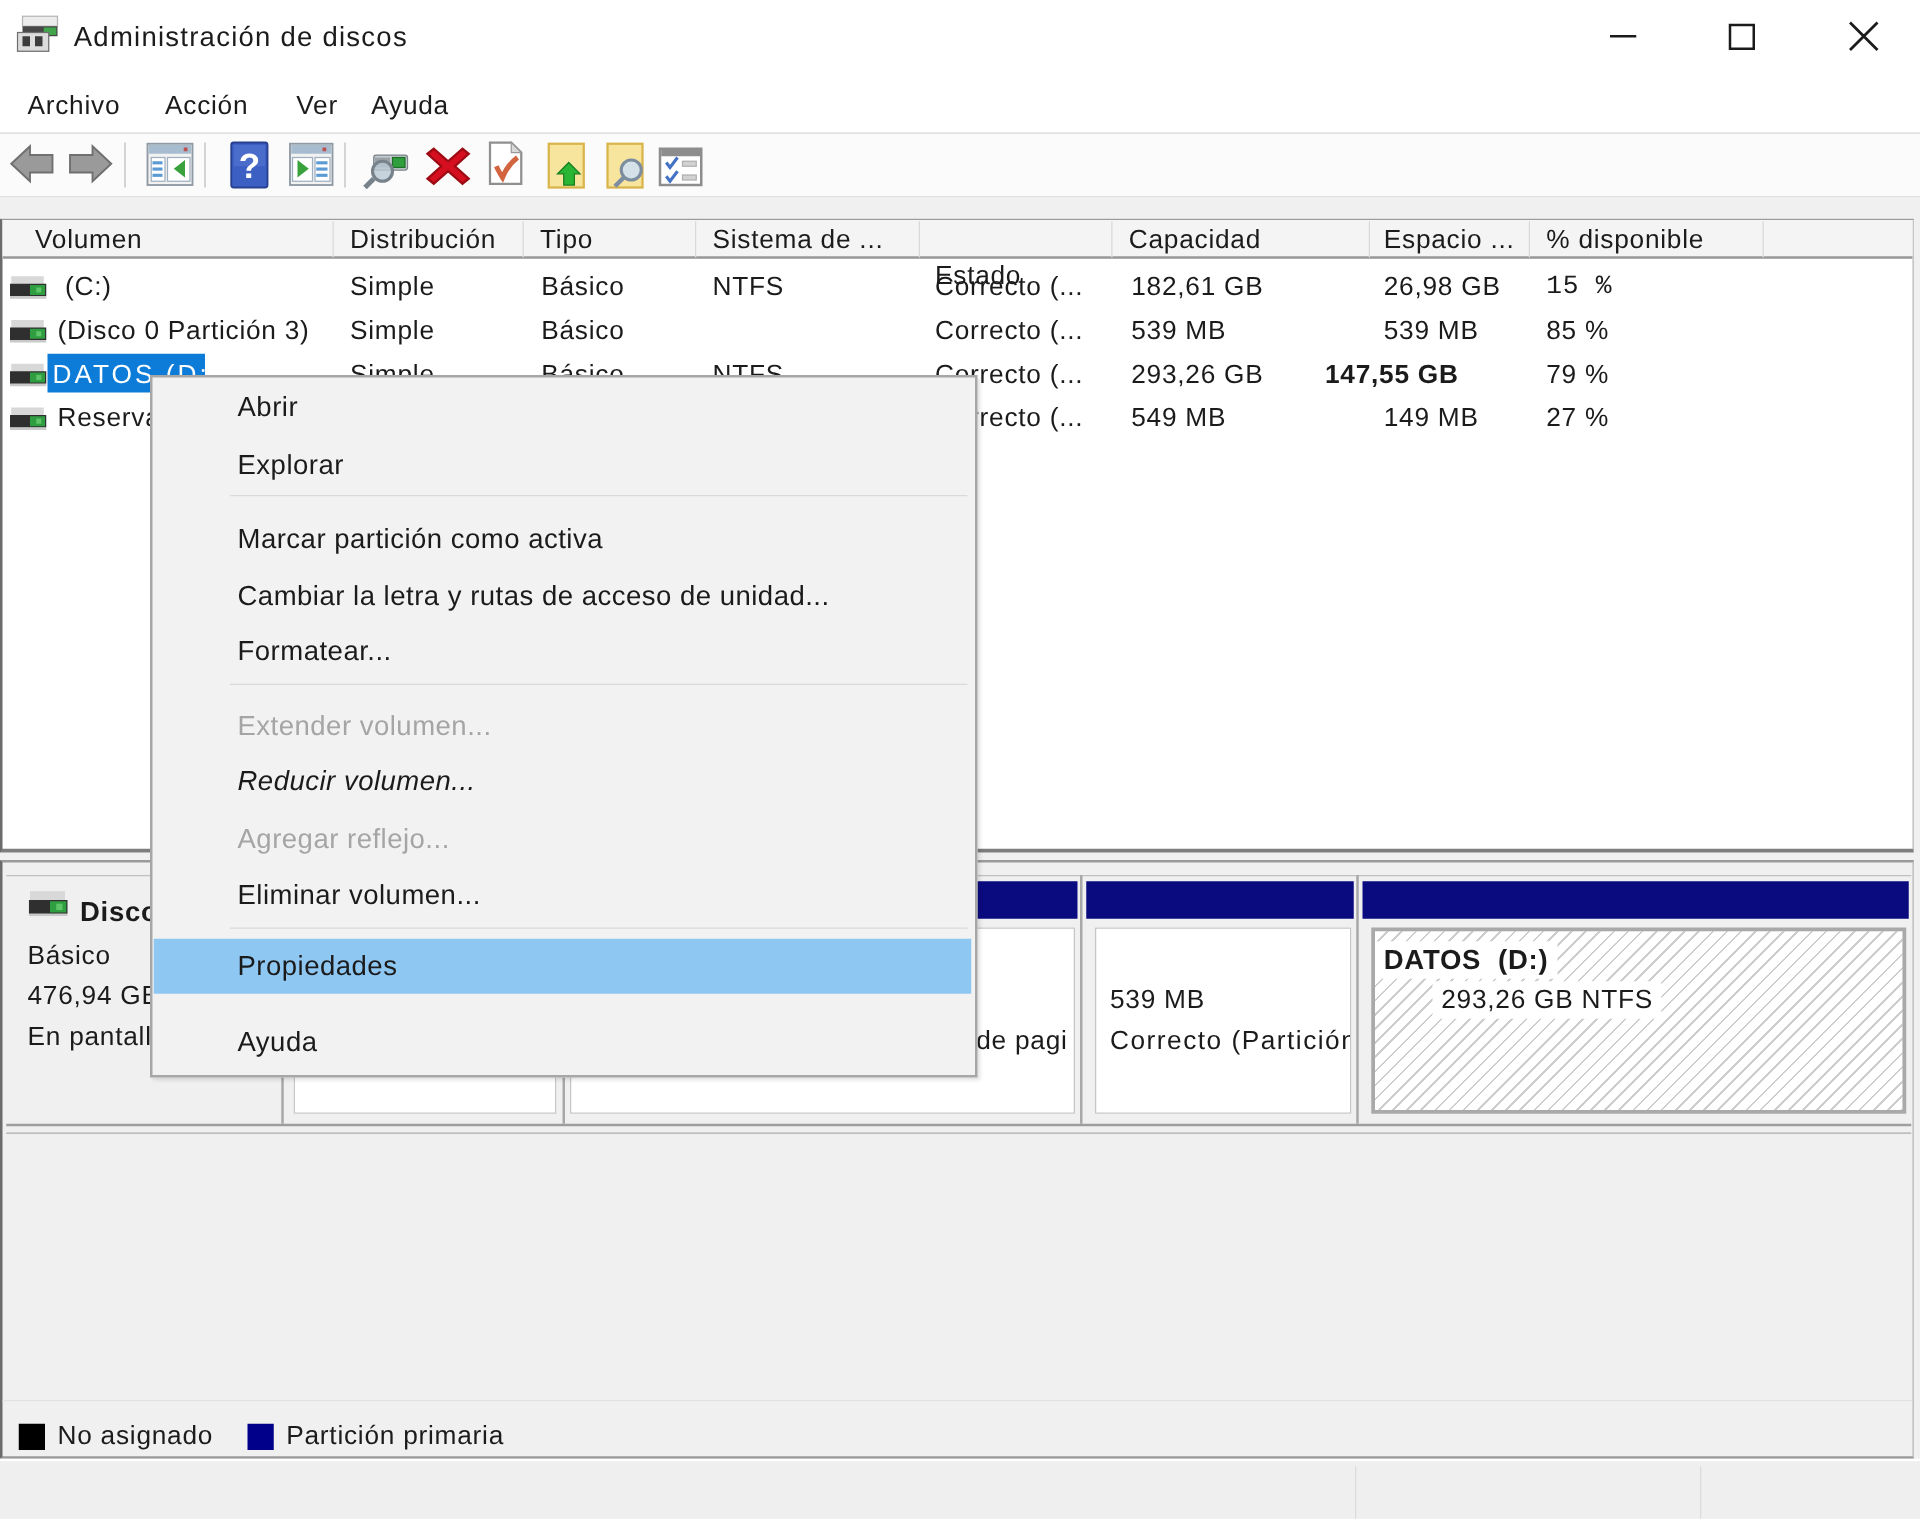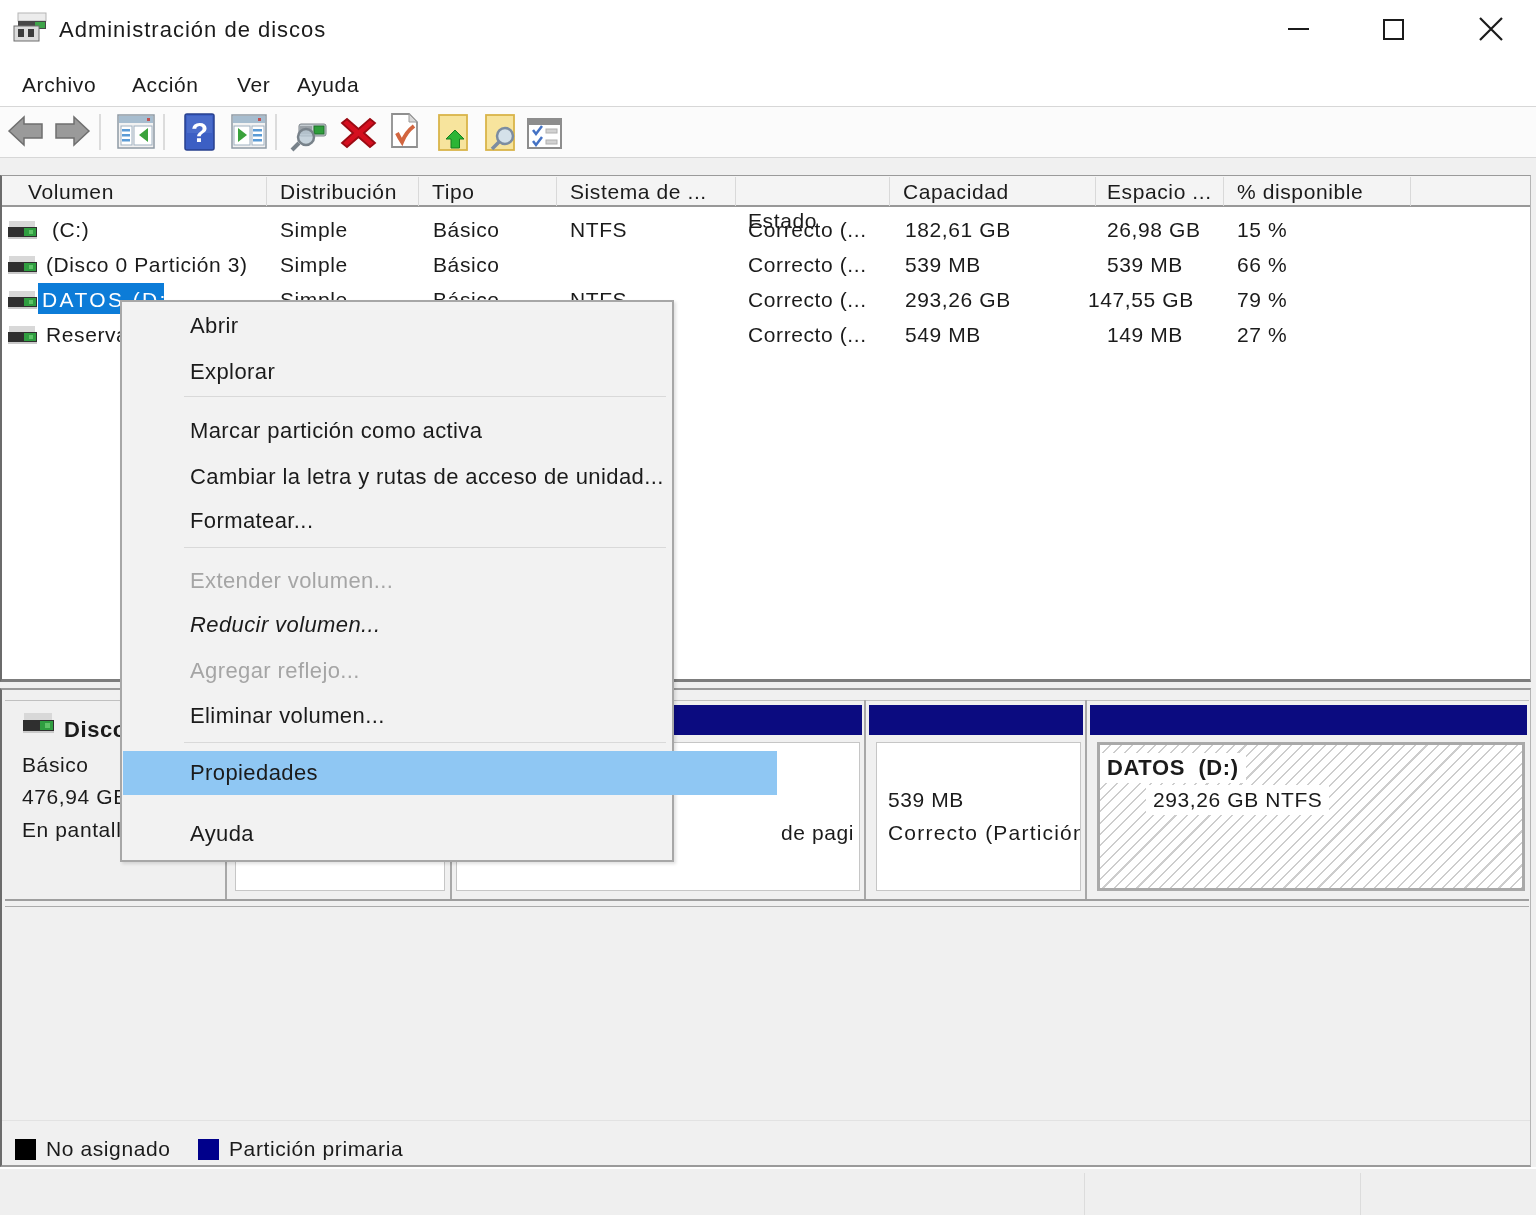--- a/index.html
+++ b/index.html
@@ -11,21 +11,21 @@
 
   
   #toppane { position:absolute; left:0px; top:175px; width:1531px; height:507px;
              background:#ffffff; border-left:2px solid #6b6b6b; border-top:1px solid #9a9a9a;
              border-right:1px solid #b5b5b5; border-bottom:3px solid #7d7d7d; }
   #header { position:absolute; left:0; top:0; width:100%; height:31px; background:#f4f4f4;
             border-bottom:2px solid #989898; }
   .colsep { position:absolute; top:1px; width:1px; height:29px; background:#d9d9d9; }
 
   
-  #menu { position:absolute; left:120px; top:300px; width:554px; height:562px;
+  #menu { position:absolute; left:120px; top:300px; width:662px; height:562px;
           background:#f2f2f2; border:2px solid #a7a7a7; box-shadow:2px 2px 3px rgba(0,0,0,0.12); z-index:50; }
   .mi { position:absolute; left:68px; font-size:22px; color:#1b1b1b; white-space:nowrap; letter-spacing:0.4px; }
   .mi.dis { color:#a5a5a5; }
   .msep { position:absolute; left:62px; right:6px; height:1px; background:#d9d9d9; }
   #mhl { position:absolute; left:1px; top:449px; width:654px; height:44px; background:#8fc7f3; }
 
   
   #botpane { position:absolute; left:0px; top:688px; width:1531px; height:479px;
              background:#f0f0f0; border-left:2px solid #6b6b6b; border-top:2px solid #9a9a9a;
              border-right:1px solid #b5b5b5; border-bottom:2px solid #9a9a9a; }
@@ -147,53 +147,53 @@
       <rect x="21" y="10" width="4" height="4" fill="#5fc468"></rect>
       <rect x="0" y="17" width="29" height="2" fill="#c9c9c9"></rect>
     </svg>
     <div class="t" style="left:50px; top:39px;">(C:)</div>
     <div class="t" style="left:278px; top:39px;">Simple</div>
     <div class="t" style="left:431px; top:39px;">Básico</div>
     <div class="t" style="left:568px; top:39px;">NTFS</div>
     <div class="t" style="left:746px; top:39px;">Correcto (...</div>
     <div class="t" style="left:903px; top:39px;">182,61 GB</div>
     <div class="t" style="left:1105px; top:39px;">26,98 GB</div>
-    <div class="t" style="left:1235px; top:39px;">15 %</div>
+    <div class="t" style="left:1235px; top:39px;font-family:Liberation Mono, monospace;">15 %</div>
 
     <svg class="abs" style="left:6px; top:79px;" width="30" height="20" viewBox="0 0 30 20">
       <rect x="1" y="1" width="26" height="7" fill="#d8d8d8"></rect>
       <rect x="0" y="7" width="29" height="10" fill="#2f2f2f"></rect>
       <rect x="16" y="8" width="12" height="8" fill="#2f9e40"></rect>
       <rect x="21" y="10" width="4" height="4" fill="#5fc468"></rect>
       <rect x="0" y="17" width="29" height="2" fill="#c9c9c9"></rect>
     </svg>
     <div class="t" style="left:44px; top:74px;">(Disco 0 Partición 3)</div>
     <div class="t" style="left:278px; top:74px;">Simple</div>
     <div class="t" style="left:431px; top:74px;">Básico</div>
     <div class="t" style="left:746px; top:74px;">Correcto (...</div>
     <div class="t" style="left:903px; top:74px;">539 MB</div>
     <div class="t" style="left:1105px; top:74px;">539 MB</div>
-    <div class="t" style="left:1235px; top:74px;">66 %</div>
+    <div class="t" style="left:1235px; top:74px;">85 %</div>
 
     <svg class="abs" style="left:6px; top:114px;" width="30" height="20" viewBox="0 0 30 20">
       <rect x="1" y="1" width="26" height="7" fill="#d8d8d8"></rect>
       <rect x="0" y="7" width="29" height="10" fill="#2f2f2f"></rect>
       <rect x="16" y="8" width="12" height="8" fill="#2f9e40"></rect>
       <rect x="21" y="10" width="4" height="4" fill="#5fc468"></rect>
       <rect x="0" y="17" width="29" height="2" fill="#c9c9c9"></rect>
     </svg>
     <div class="abs" style="left:36px; top:107px; width:126px; height:31px; background:#0c7cd8; overflow:hidden;">
       <div class="t" style="left:4px; top:2px; color:#ffffff; letter-spacing:2.4px;">DATOS (D:)</div>
     </div>
     <div class="t" style="left:278px; top:109px;">Simple</div>
     <div class="t" style="left:431px; top:109px;">Básico</div>
     <div class="t" style="left:568px; top:109px;">NTFS</div>
     <div class="t" style="left:746px; top:109px;">Correcto (...</div>
     <div class="t" style="left:903px; top:109px;">293,26 GB</div>
-    <div class="t" style="left:1086px; top:109px;">147,55 GB</div>
+    <div class="t" style="left:1058px; top:109px;font-weight:bold;">147,55 GB</div>
     <div class="t" style="left:1235px; top:109px;">79 %</div>
 
     <svg class="abs" style="left:6px; top:149px;" width="30" height="20" viewBox="0 0 30 20">
       <rect x="1" y="1" width="26" height="7" fill="#d8d8d8"></rect>
       <rect x="0" y="7" width="29" height="10" fill="#2f2f2f"></rect>
       <rect x="16" y="8" width="12" height="8" fill="#2f9e40"></rect>
       <rect x="21" y="10" width="4" height="4" fill="#5fc468"></rect>
       <rect x="0" y="17" width="29" height="2" fill="#c9c9c9"></rect>
     </svg>
     <div class="t" style="left:44px; top:144px;">Reservado para el sistema</div>

